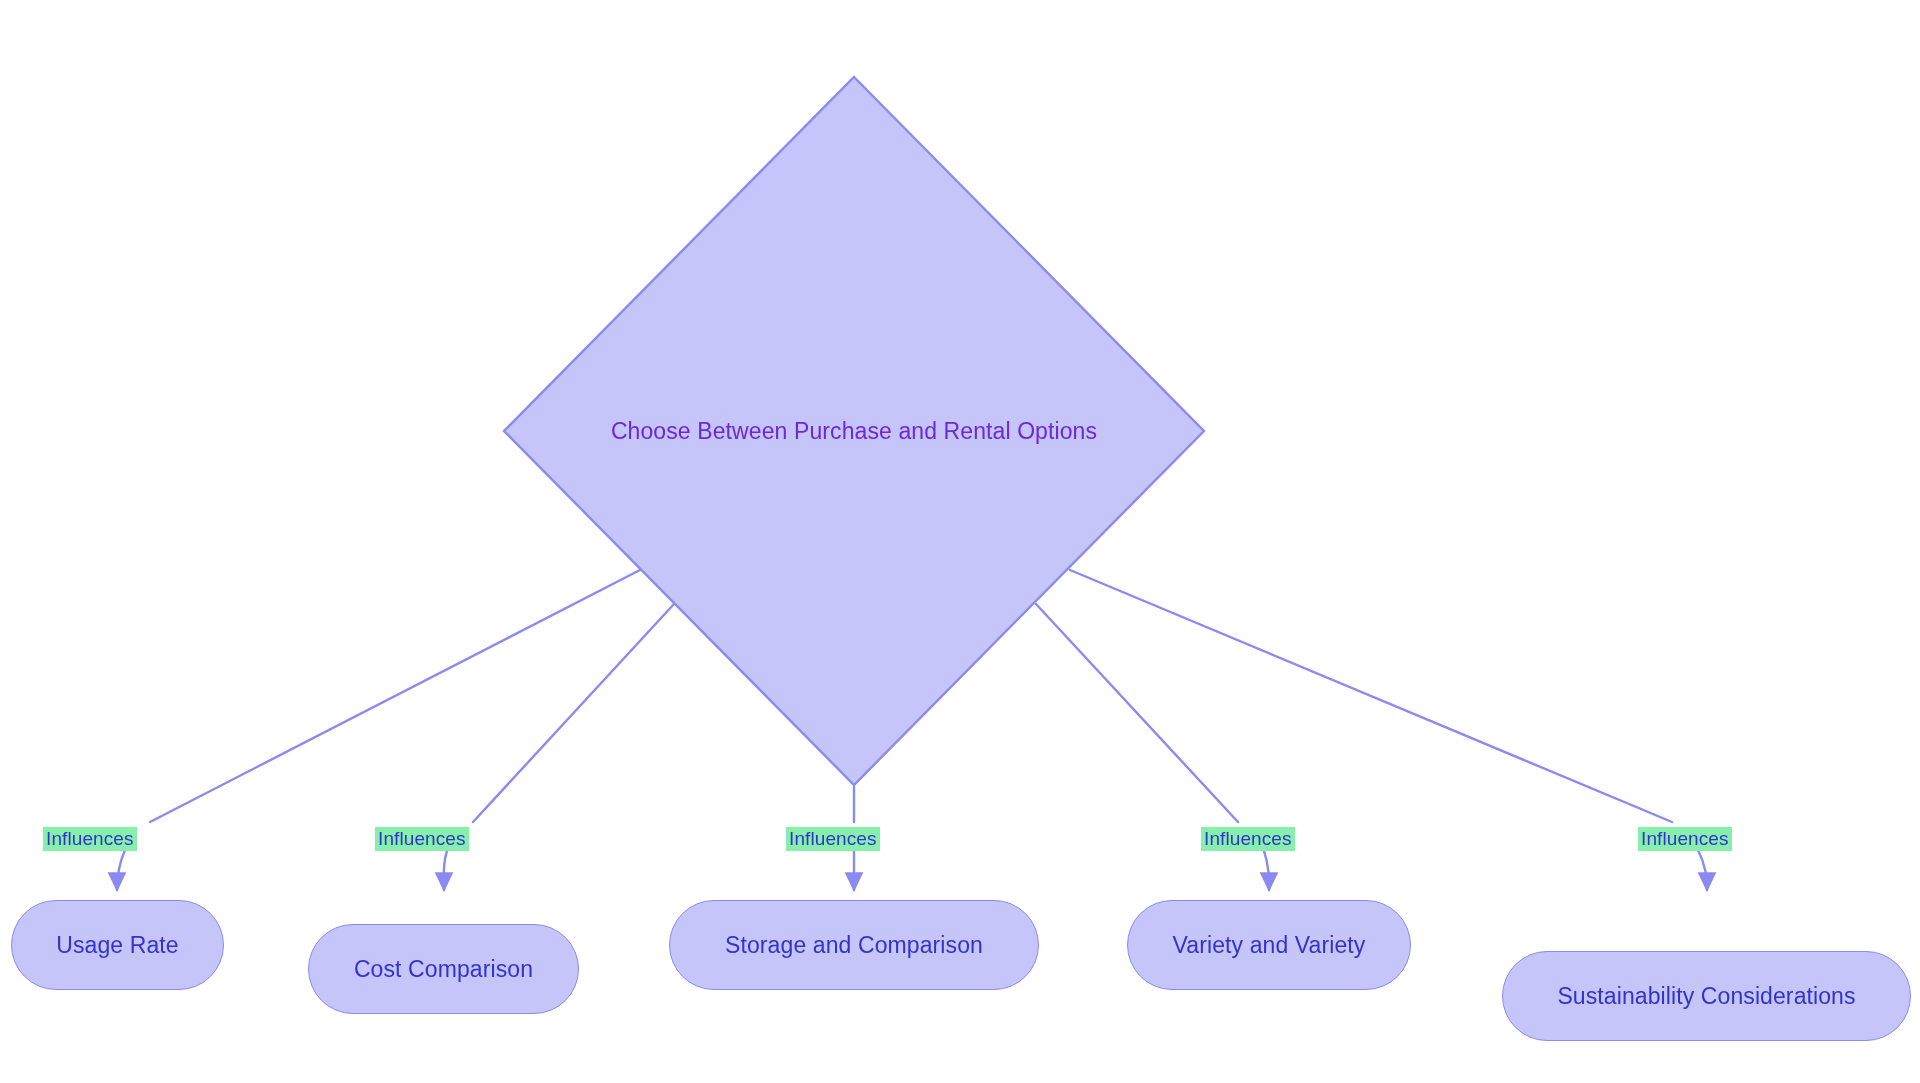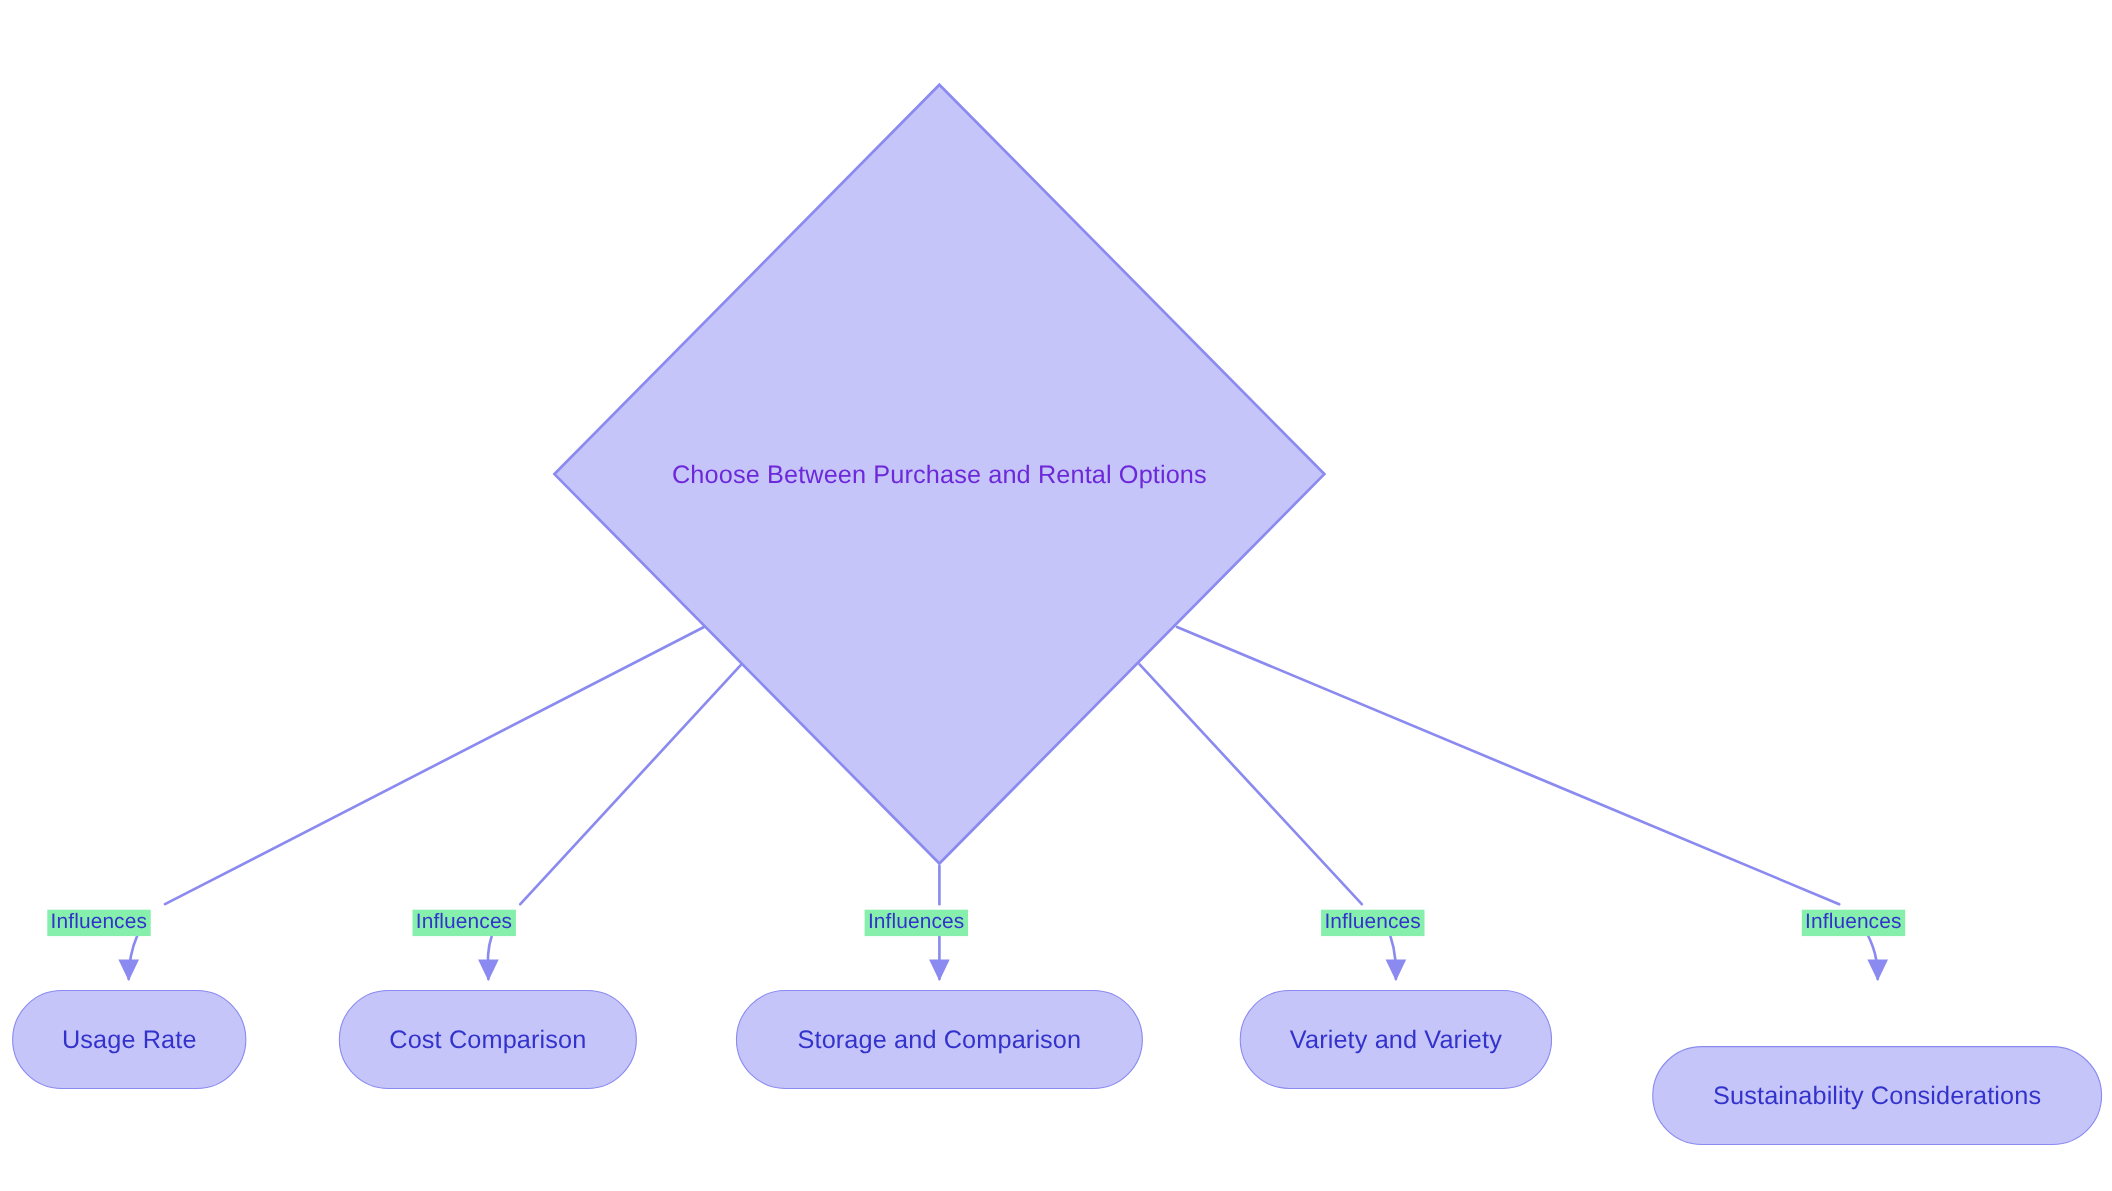--- a/index.html
+++ b/index.html
@@ -133,21 +133,21 @@
   <div class="edge-label" style="left:786px; top:827px;">Influences</div>
 
   <div class="edge-label" style="left:1201px; top:827px;">Influences</div>
 
   <div class="edge-label" style="left:1638px; top:827px;">Influences</div>
 
   <div class="node pill" style="left:11px;   top:900px; width:213px;">
     <span>Usage Rate</span>
   </div>
 
-  <div class="node pill" style="left:308px;  top:900px; width:271px;">
+  <div class="node pill" style="left:308px;  top:924px; width:271px;">
     <span>Cost Comparison</span>
   </div>
 
   <div class="node pill" style="left:669px;  top:900px; width:370px;">
     <span>Storage and Comparison</span>
   </div>
 
   <div class="node pill" style="left:1127px; top:900px; width:284px;">
     <span>Variety and Variety</span>
   </div>

